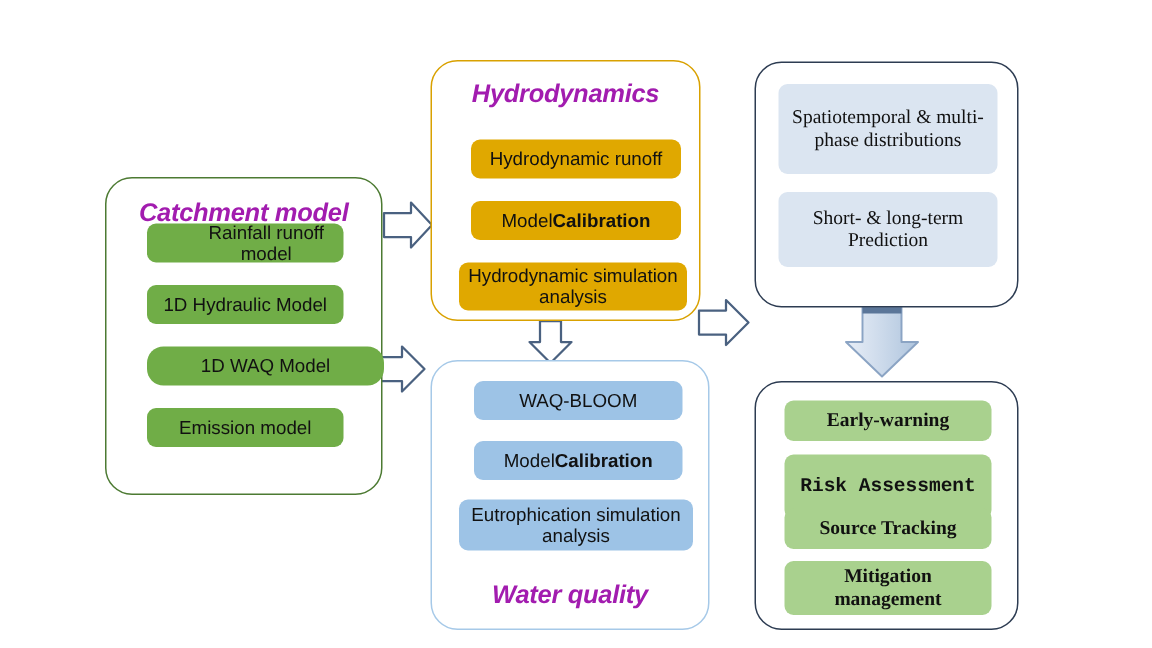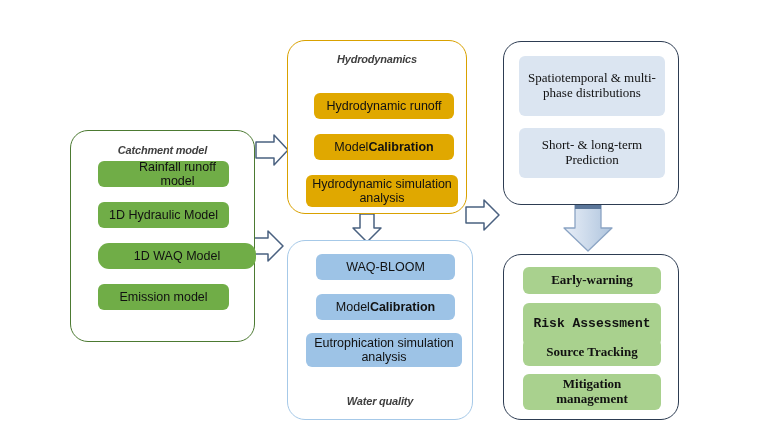--- a/index.html
+++ b/index.html
@@ -11,39 +11,39 @@
   }
   #stage { position: relative; width: 768px; height: 432px; }
 
   
   .group {
     position: absolute;
     border-radius: 18px;
     background: #ffffff;
   }
   #catchment-group   { left: 70px;  top: 118px; width: 185px; height: 212px;
-                       border: 1.6px solid #4c7a32; margin-top: 12px; }
+                       border: 1.6px solid #4c7a32; }
   #hydro-group       { left: 287px; top: 40px;  width: 180px; height: 174px;
                        border: 1.6px solid #d9a100; }
   #wq-group          { left: 287px; top: 240px; width: 186px; height: 180px;
                        border: 1.6px solid #a6c9e8; }
   #outputs-group     { left: 503px; top: 41px;  width: 176px; height: 164px;
                        border: 1.6px solid #2d3c52; }
   #actions-group     { left: 503px; top: 254px; width: 176px; height: 166px;
                        border: 1.6px solid #2d3c52; }
 
   
   .group-title {
     position: absolute;
     width: 100%;
     text-align: center;
     font-style: italic;
     font-weight: bold;
-    font-size: 11px;
-    color: #404040;
+    font-size: 17px;
+    color: #a21caf;
     letter-spacing: -0.2px;
   }
   #catchment-title { top: 13px; }
   #hydro-title     { top: 12px; }
   #wq-title        { bottom: 12px; }
 
   
   .node {
     position: absolute;
     border-radius: 6px;

